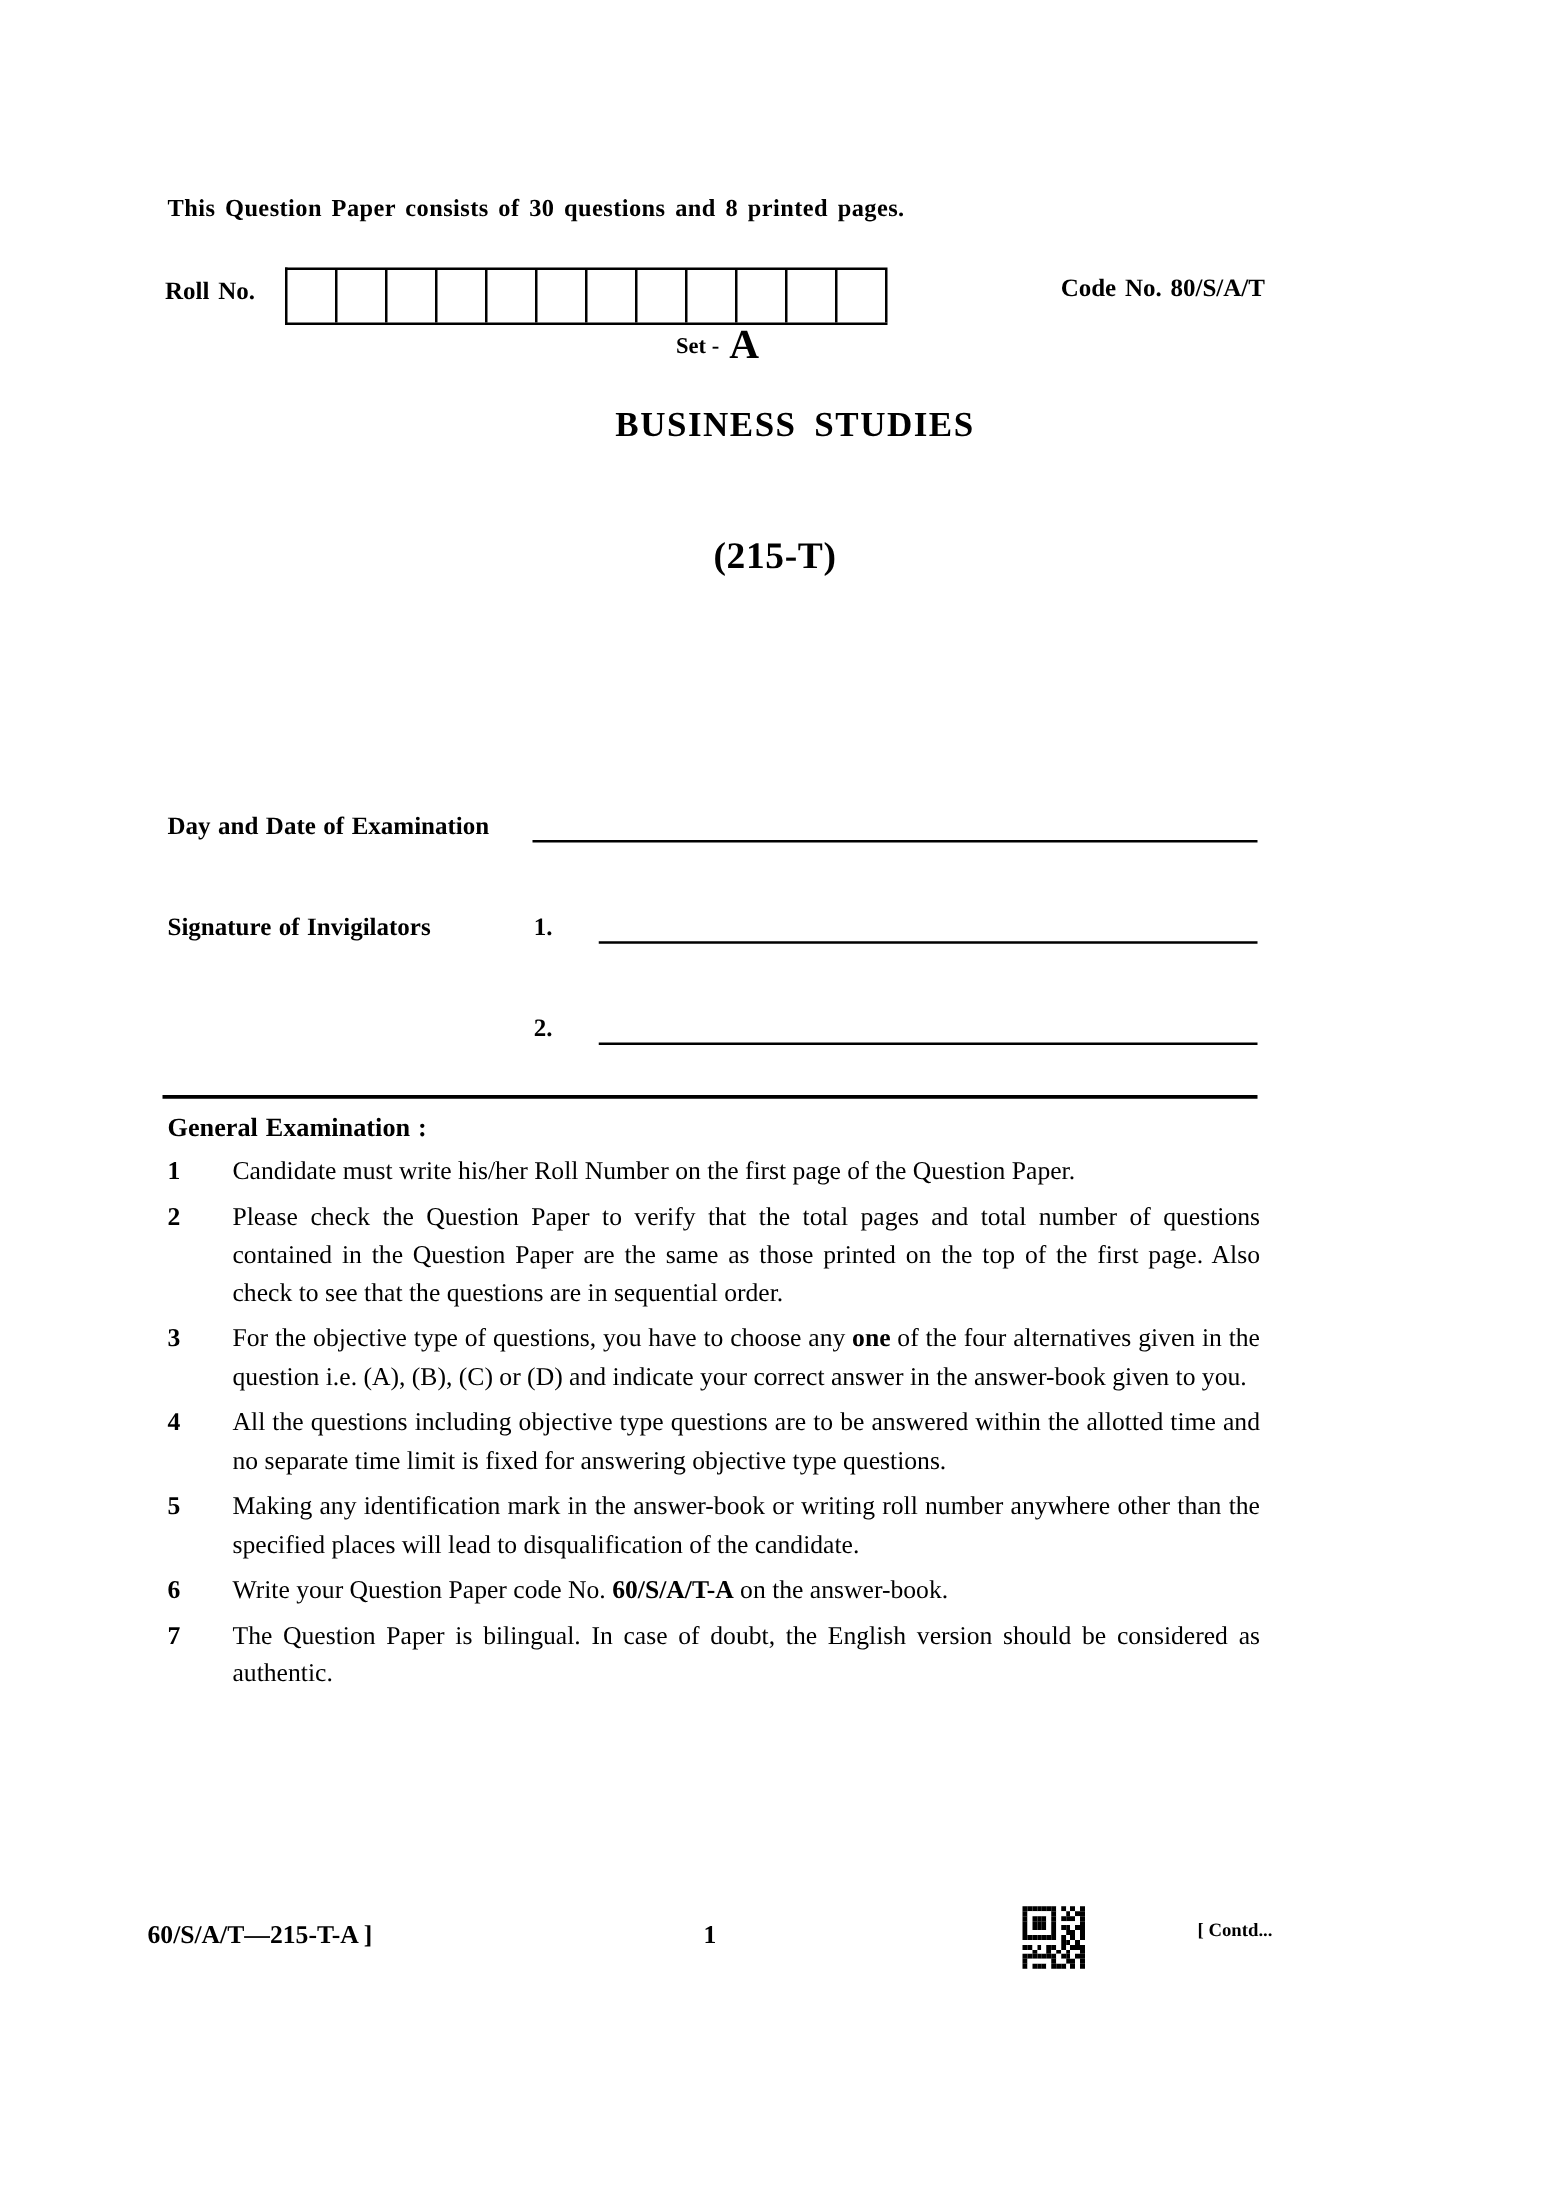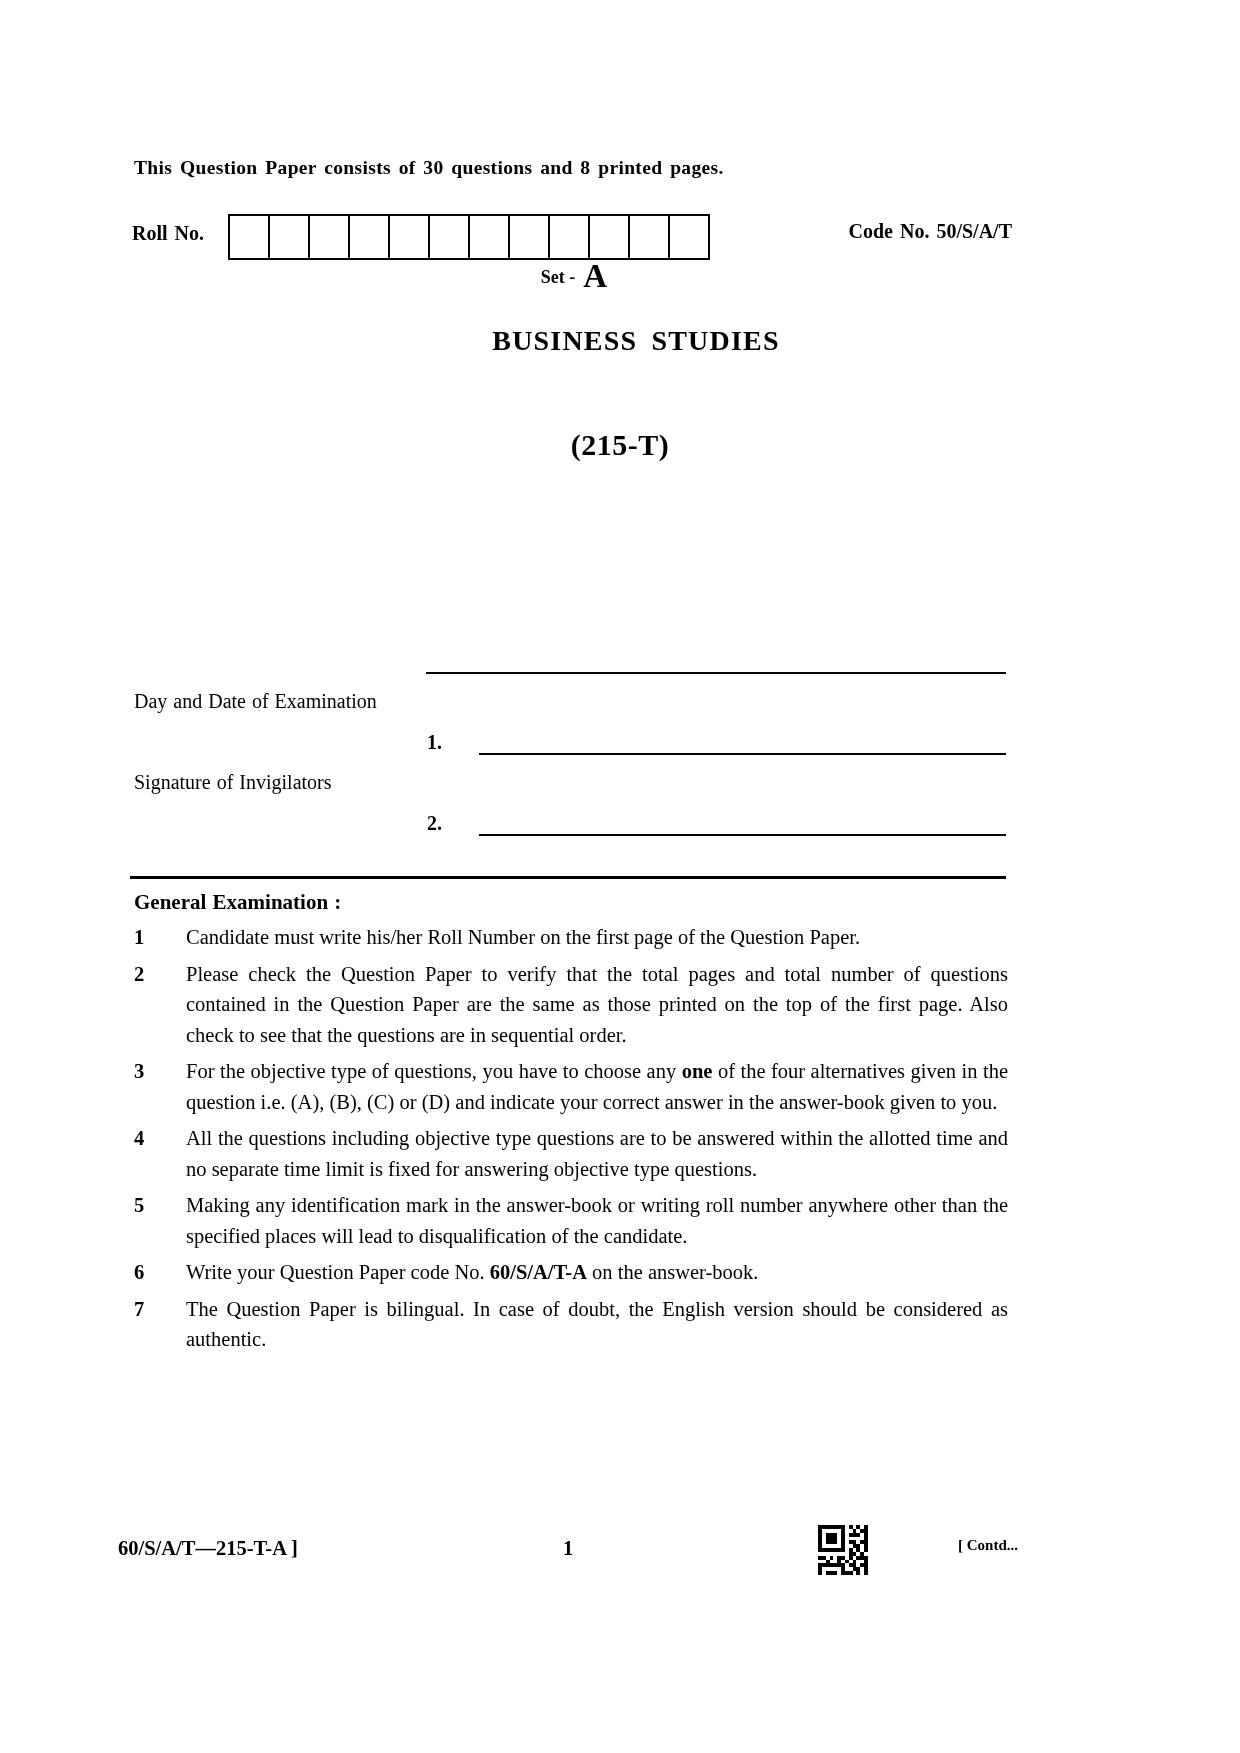--- a/index.html
+++ b/index.html
@@ -127,24 +127,23 @@
     position: absolute;
     left: 134px;
     width: 872px;
     height: 30px;
   }
   .fill-label {
     position: absolute;
     left: 0;
     top: 0;
     font-size: 20px;
-    font-weight: normal;
+    font-weight: bold;
     white-space: nowrap;
     word-spacing: 1px;
-    margin-top: 40px;
   }
   .fill-num {
     position: absolute;
     font-size: 20px;
     font-weight: bold;
   }
   .fill-line {
     position: absolute;
     border-bottom: 2.2px solid #000;
   }
@@ -257,21 +256,21 @@
         <div class="roll-cell"></div>
         <div class="roll-cell"></div>
         <div class="roll-cell"></div>
         <div class="roll-cell"></div>
         <div class="roll-cell"></div>
         <div class="roll-cell"></div>
         <div class="roll-cell"></div>
         <div class="roll-cell"></div>
         <div class="roll-cell"></div>
       </div>
-    <div class="code-no">Code No. 50/S/A/T</div>
+    <div class="code-no">Code No. 80/S/A/T</div>
   </div>
 
   <div class="set-line">
     <span>Set -</span><span class="set-letter">A</span>
   </div>
 
   <div class="subject-title">BUSINESS  STUDIES</div>
   <div class="paper-code-title">(215-T)</div>
 
   <div class="fill-row" style="top:650px;">

